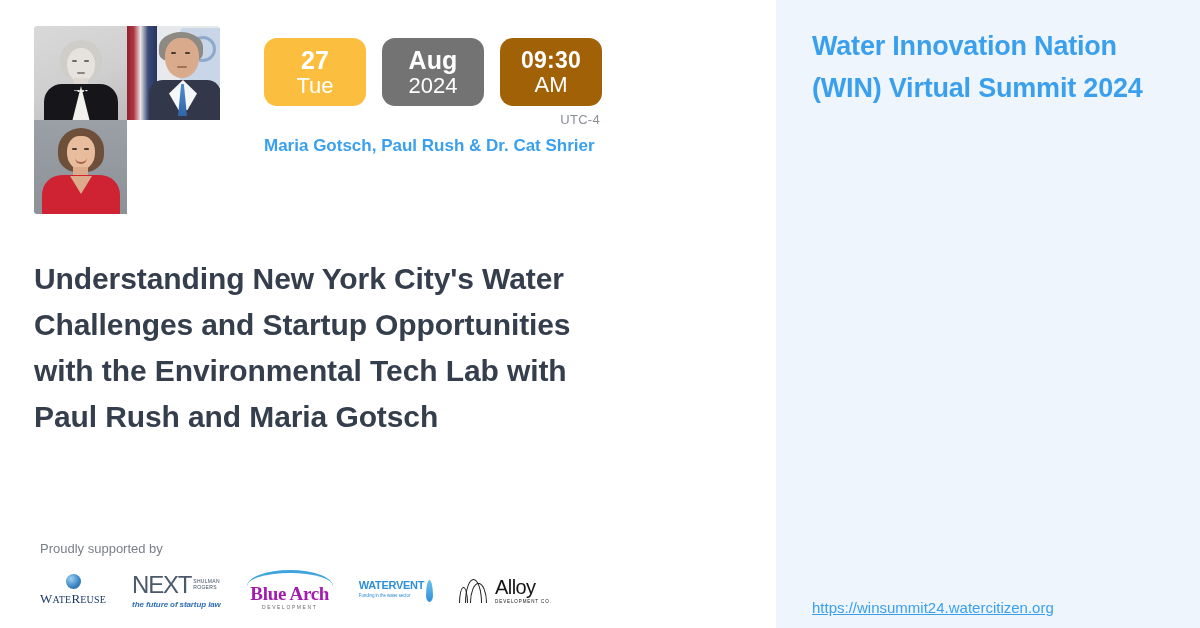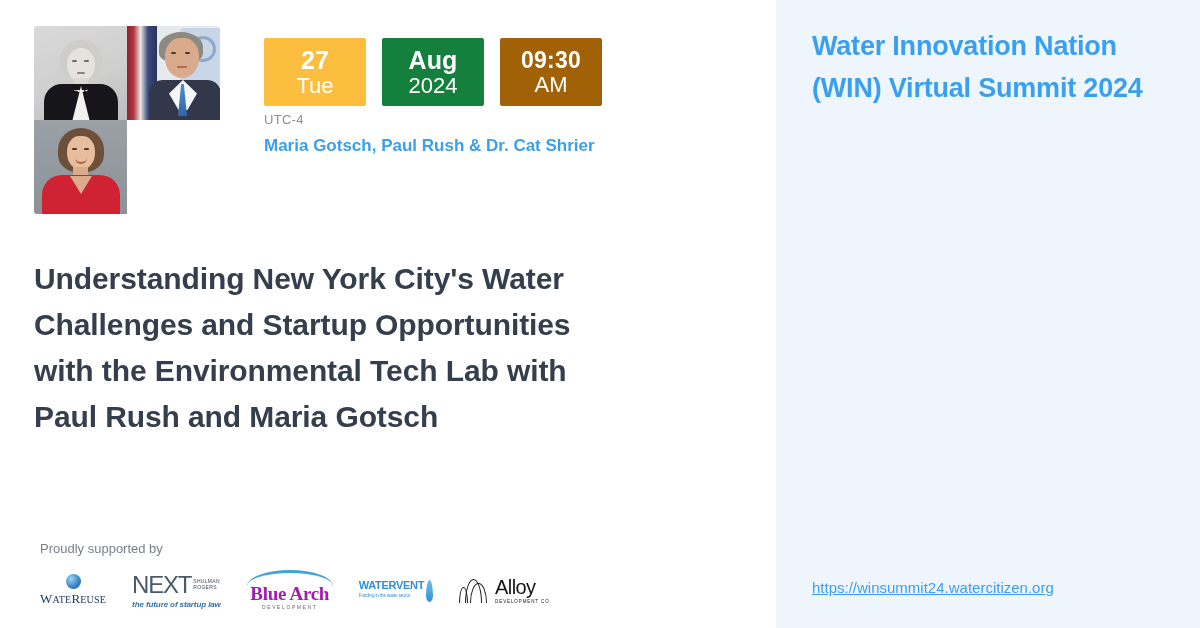--- a/index.html
+++ b/index.html
@@ -69,32 +69,32 @@
   .p3 .eyeL { left:38px; } .p3 .eyeR { left:50px; }
   .p3 .smile{ position:absolute; left:41px; top:38px; width:12px; height:6px; border-bottom:2px solid #a8604f; border-radius:0 0 10px 10px; }
   .p3 .neck { position:absolute; left:39px; top:47px; width:15px; height:12px; background:#dcab8c; }
   .p3 .body { position:absolute; left:8px; top:55px; width:78px; height:42px; background:#cf2233; border-radius:20px 20px 0 0; }
   .p3 .vee  { position:absolute; left:36px; top:56px; width:22px; height:18px; background:#dcab8c; clip-path:polygon(50% 100%,100% 0,0 0); }
 
   
   .meta { margin-left: 44px; padding-top: 12px; width: 340px; }
   .badges { display: flex; gap: 16px; }
   .badge {
-    width: 102px; height: 68px; border-radius: 2px;
+    width: 102px; height: 68px; border-radius: 13px;
     display: flex; flex-direction: column; align-items: center; justify-content: center;
     color: #ffffff; line-height: 1.05;
   }
   .badge .big  { font-size: 25px; font-weight: bold; letter-spacing: .2px; }
   .badge .small{ font-size: 22px; font-weight: normal; margin-top: 1px; }
   .badge-day  { background: #fbbe3e; }
-  .badge-mon  { background: #15803d; }
+  .badge-mon  { background: #737373; }
   .badge-time { background: #a16207; }
   .badge-time .big { font-size: 23px; }
 
-  .tz { font-size: 13px; color: #8a8f98; text-align: left; width: 336px; margin-top: 6px; letter-spacing:.3px; }
+  .tz { font-size: 13px; color: #8a8f98; text-align: right; width: 336px; margin-top: 6px; letter-spacing:.3px; }
 
   .speakers {
     margin-top: 5px; width: 344px;
     font-size: 17px; font-weight: bold; color: #3aa0ee; line-height: 1.6;
   }
 
   
   .session-title {
     margin-top: 42px; width: 560px;
     font-size: 30px; font-weight: bold; color: #353e4d;
@@ -168,21 +168,21 @@
     padding: 26px 30px 0 36px;
   }
   .event-title {
     font-size: 27px; font-weight: bold; color: #3aa0ee;
     line-height: 1.55; letter-spacing: -.2px;
   }
   .event-stats {
     margin-top: 26px; font-size: 25px; color: #353e4d; letter-spacing: -.2px;
   }
   .event-url {
-    position: absolute; left: 36px; bottom: 32px;
+    position: absolute; left: 36px; bottom: 12px;
     font-size: 15px; color: #3aa0ee;
   }
 </style>
 </head>
 <body>
 
 <div class="page">
 
   <div class="left">
 

